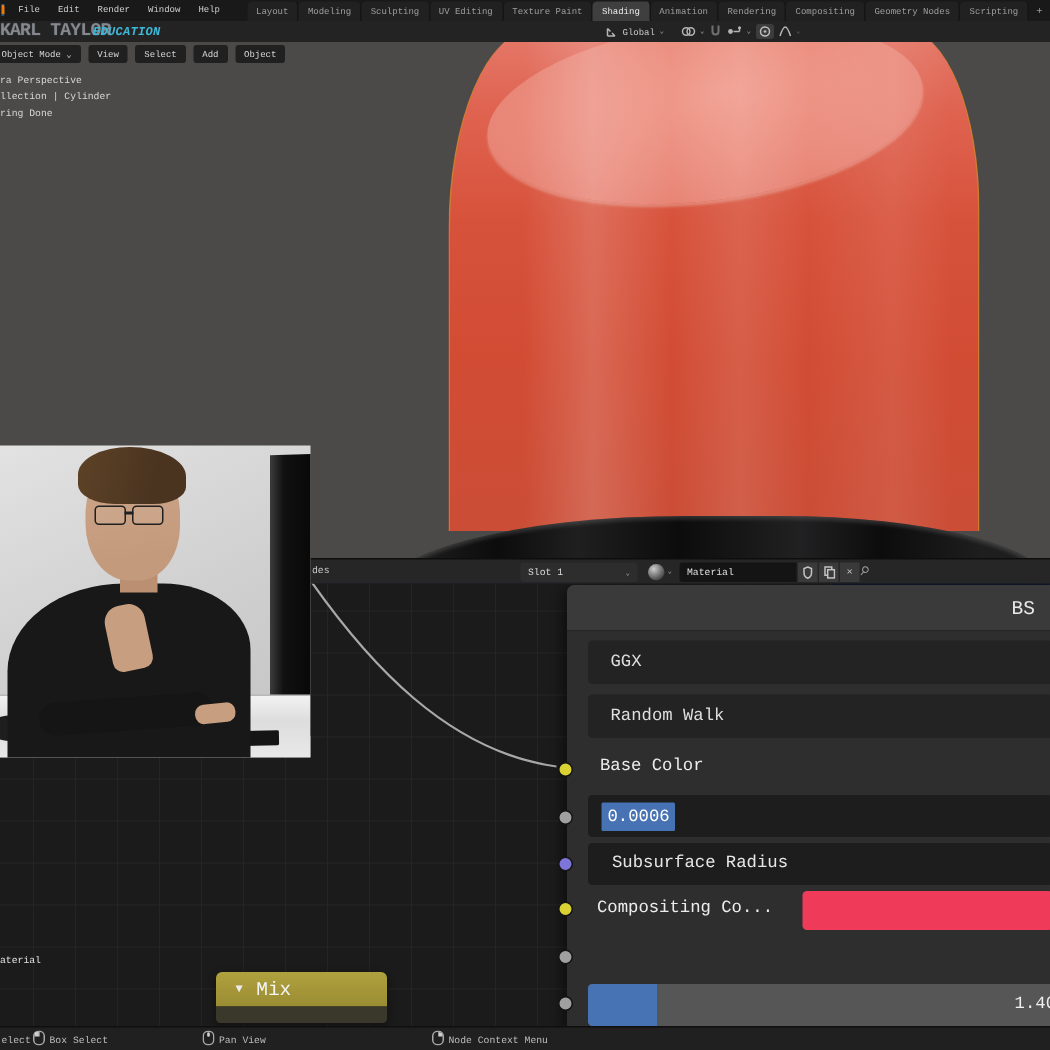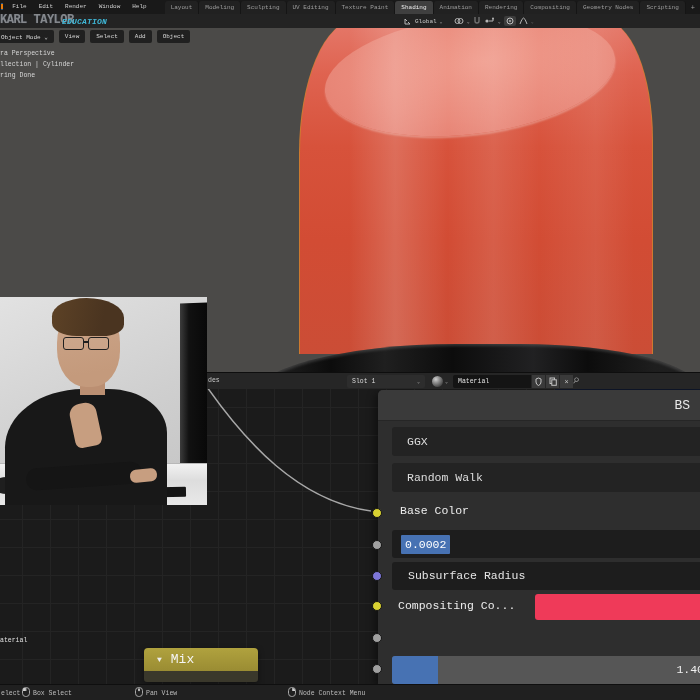--- a/index.html
+++ b/index.html
@@ -255,21 +255,21 @@
     </svg>
 
     <div class="bsdf">
       <div class="bsdf-header">
         <span class="bsdf-title">BS</span>
       </div>
       <div class="nrow dd dd-ggx">GGX</div>
       <div class="nrow dd dd-rw">Random Walk</div>
       <span class="lbl lbl-basecolor">Base Color</span>
       <div class="nrow fld-value">
-        <span class="sel-span" style="background-color: rgb(71, 114, 179);">0.0002</span>
+        <span class="sel-span" style="background-color: rgb(71, 114, 179);">0.0006</span>
       </div>
       <div class="nrow fld-radius">Subsurface Radius</div>
       <span class="lbl lbl-sscol">Compositing Co...</span>
       <div class="swatch" style="background-color: rgb(239, 58, 89);"></div>
       <div class="nrow slider sld-ior">
         <div class="sld-fill" style="background-color: rgb(71, 114, 179);"></div>
         <span class="sld-value">1.40</span>
       </div>
 
       <span class="sock" style="top: 118px; background-color: rgb(217, 210, 50);"></span>

